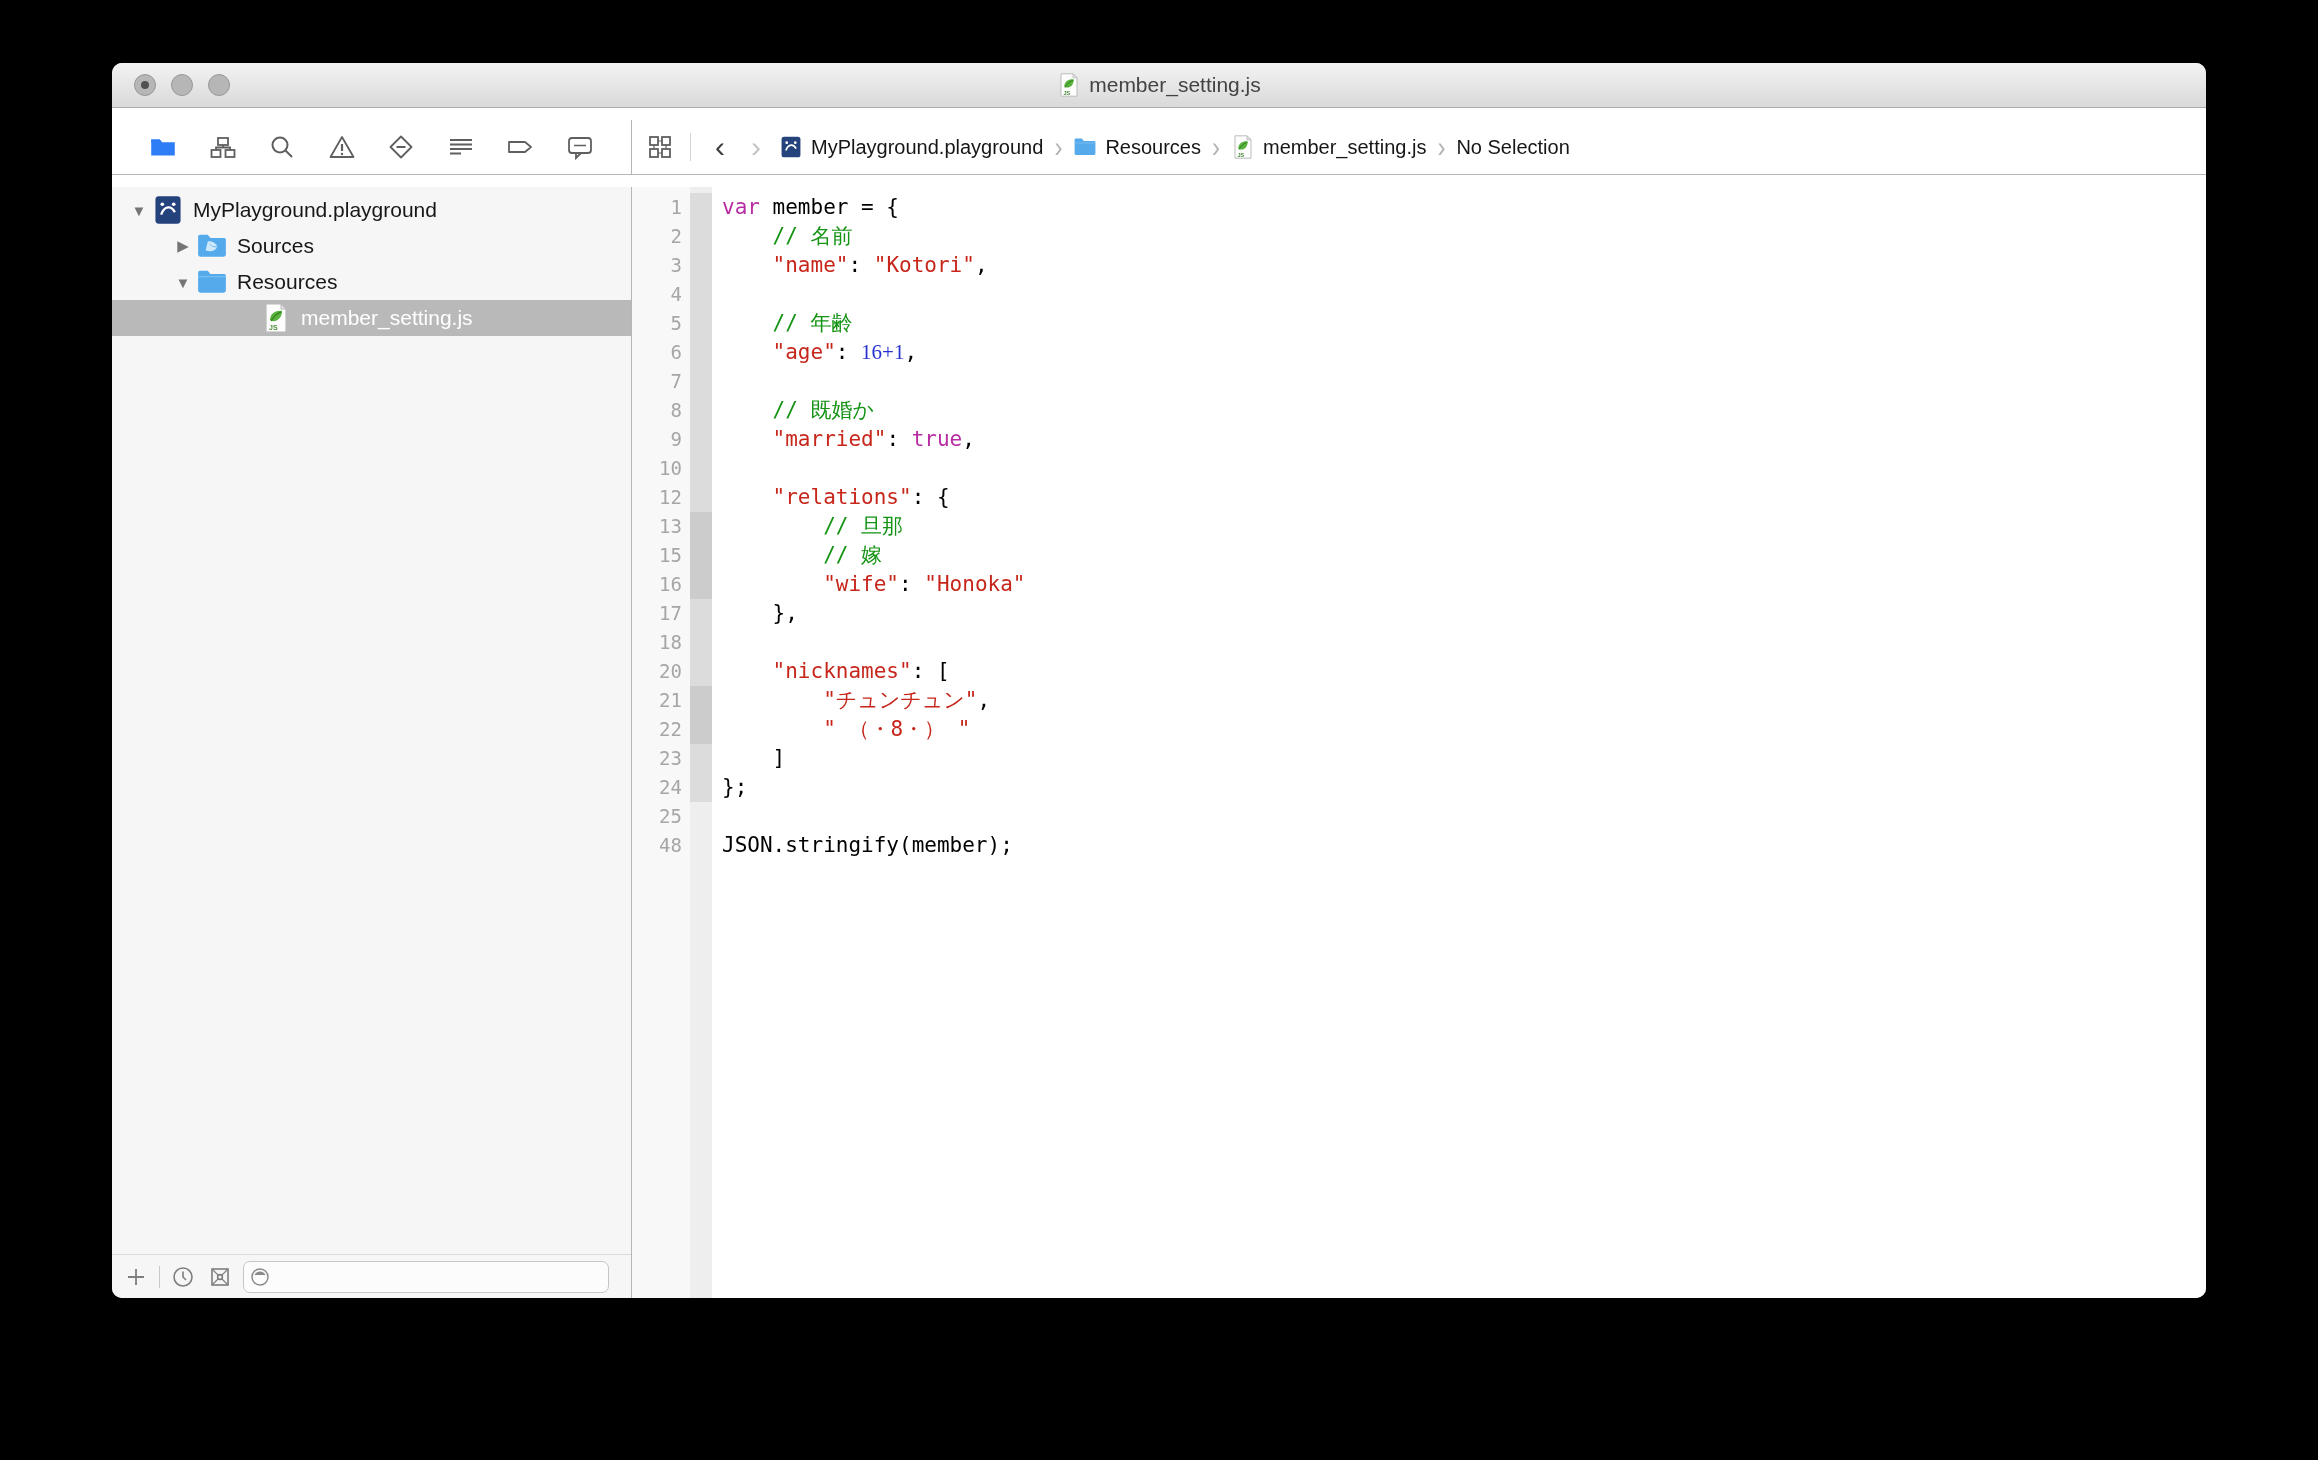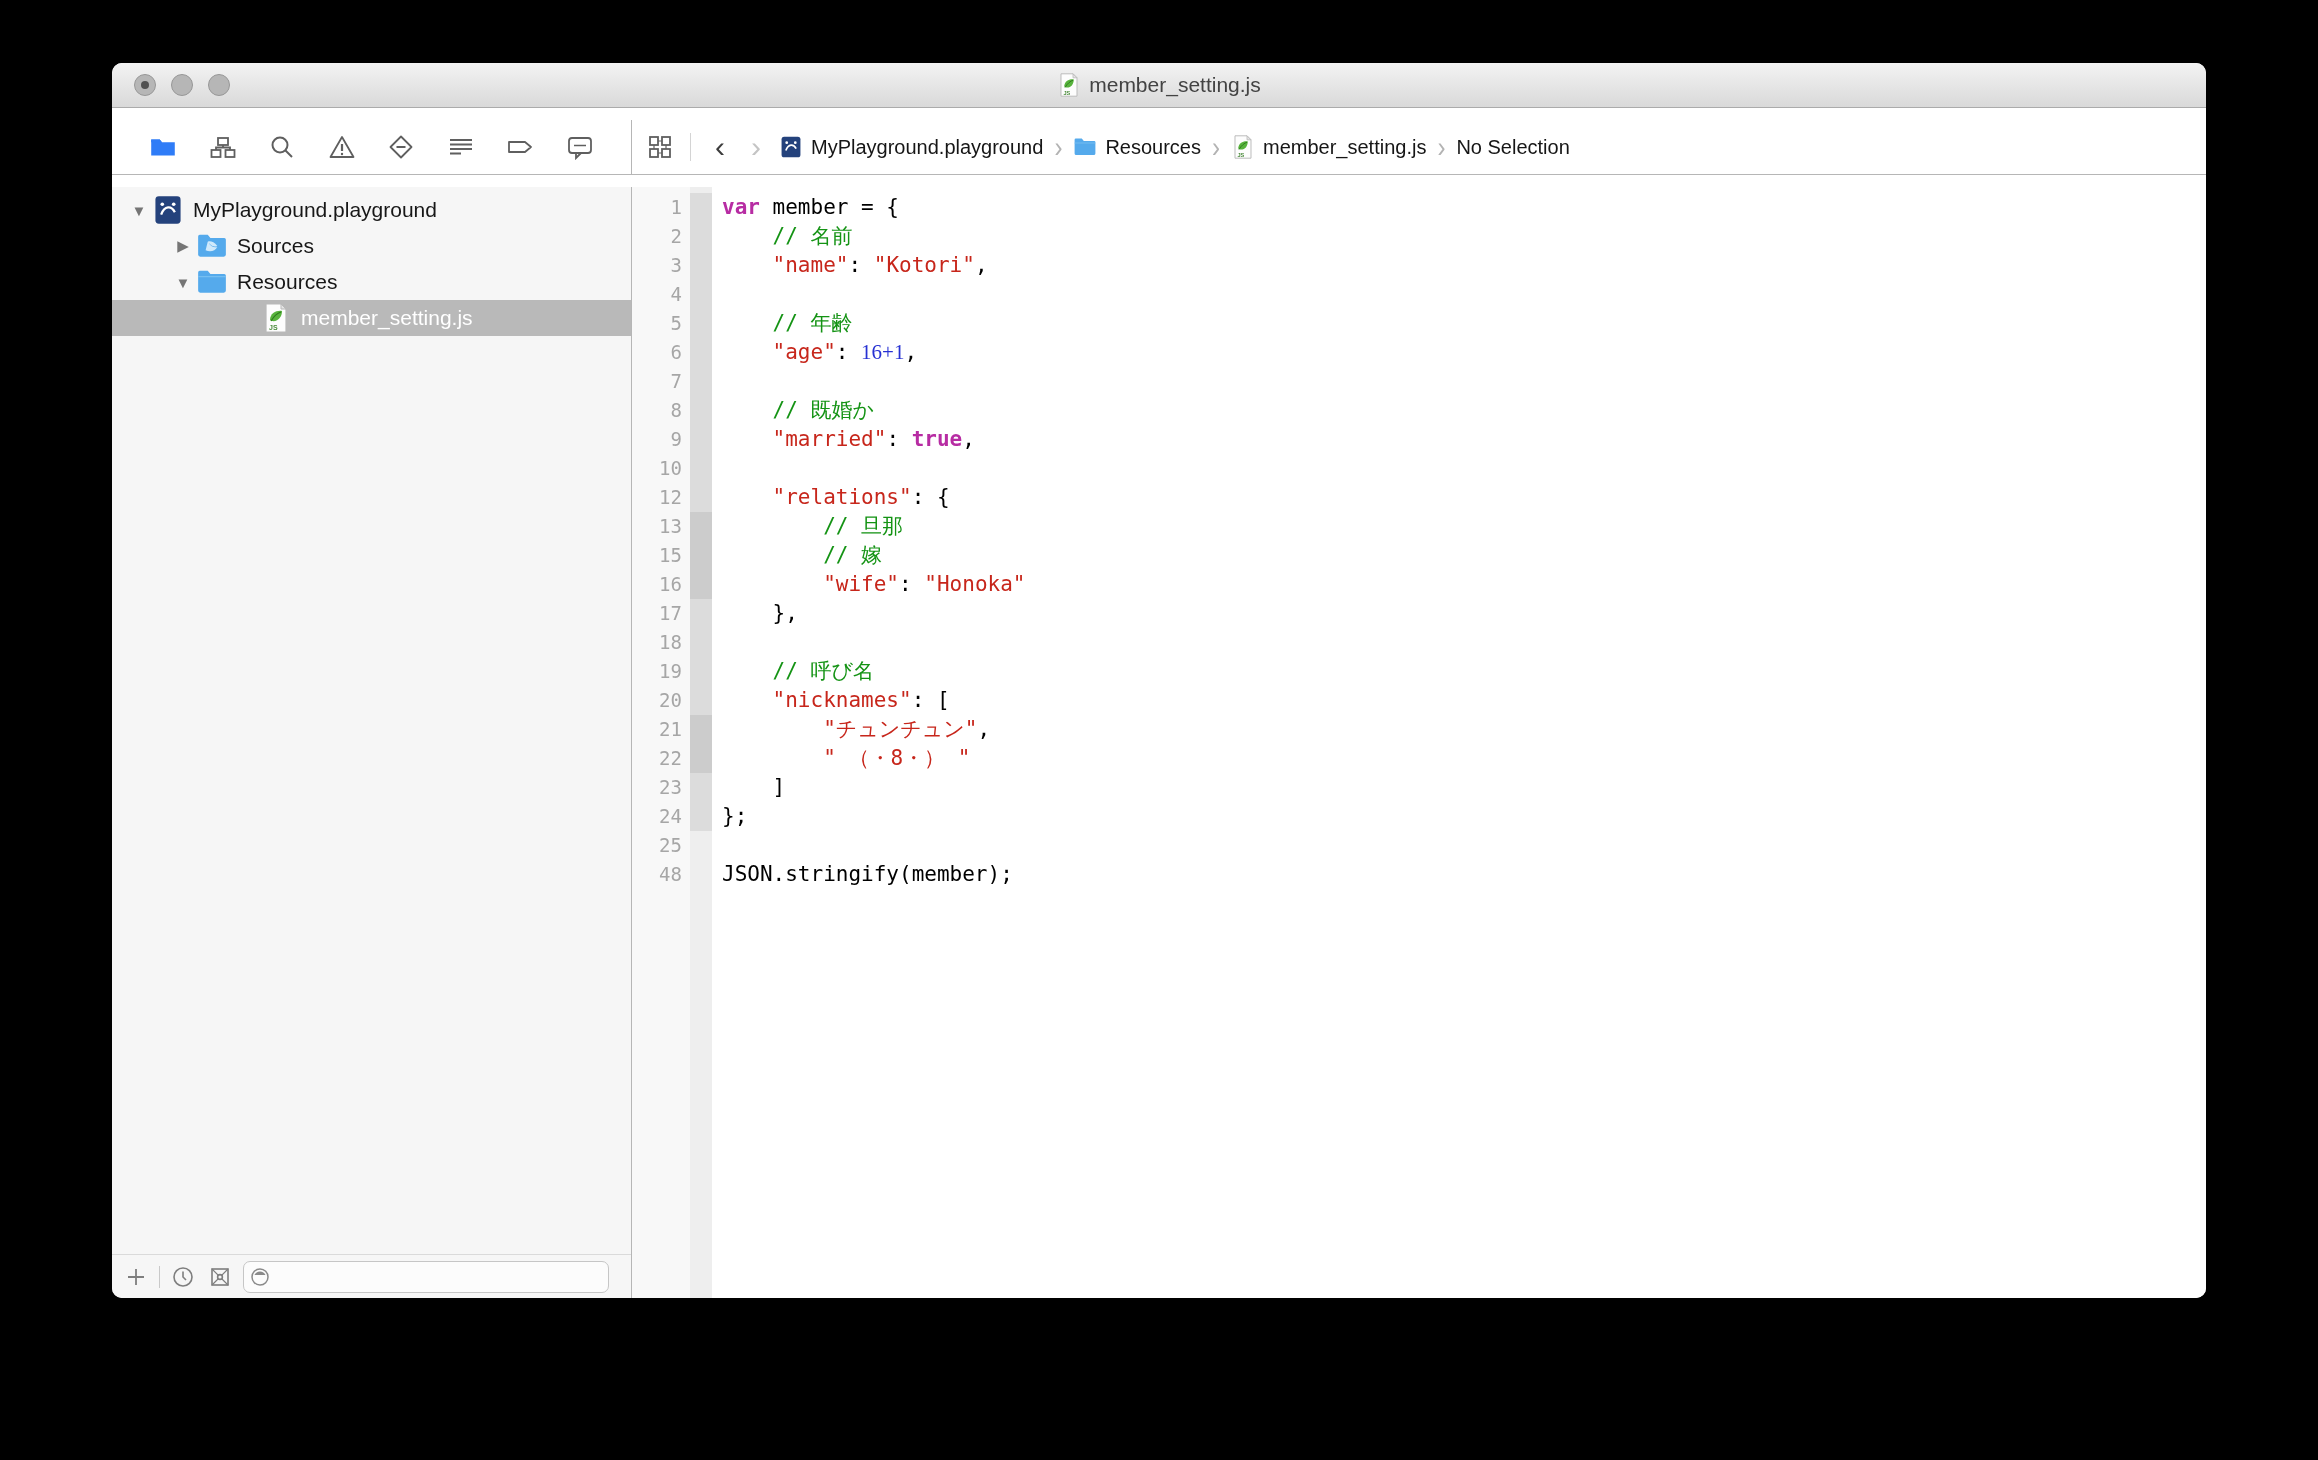--- a/index.html
+++ b/index.html
@@ -80,21 +80,21 @@
     width:58px;flex:0 0 58px;text-align:right;padding-right:8px;box-sizing:border-box;
     font-family:"DejaVu Sans Mono", monospace;font-size:19px;color:#a6a6a6;user-select:none;
   }
   .rib{width:22px;flex:0 0 22px;}
   .rib.lv1{background:#dcdcdc;}
   .rib.lv2{background:#cccccc;}
   .codeline{
     flex:1;white-space:pre;padding-left:10px;
     font-family:"DejaVu Sans Mono","DejaVu Sans",monospace;font-size:21px;color:#000;
   }
-  .seg-kw{color:var(--kw);font-weight:bold;}
+  .seg-kw{color:var(--kw);}
   .seg-str{color:var(--str);}
   .seg-num{color:var(--num);font-family:Liberation Serif, serif;}
   .seg-com{color:var(--com);}
   .seg-p{color:#000;}
   svg{display:block;}
 </style>
 </head>
 <body>
 
 <div id="window">
@@ -403,25 +403,20 @@
           <div class="ln">17</div>
           <div class="rib lv1"></div>
           <div class="codeline"><span class="seg-p">    },</span></div>
         </div>
         <div class="code-row">
           <div class="ln">18</div>
           <div class="rib lv1"></div>
           <div class="codeline"></div>
         </div>
         <div class="code-row">
-          <div class="ln">19</div>
-          <div class="rib lv1"></div>
-          <div class="codeline"><span class="seg-p">    </span><span class="seg-com">// 呼び名</span></div>
-        </div>
-        <div class="code-row">
           <div class="ln">20</div>
           <div class="rib lv1"></div>
           <div class="codeline"><span class="seg-p">    </span><span class="seg-str">"nicknames"</span><span class="seg-p">: [</span></div>
         </div>
         <div class="code-row">
           <div class="ln">21</div>
           <div class="rib lv2"></div>
           <div class="codeline"><span class="seg-p">        </span><span class="seg-str">"チュンチュン"</span><span class="seg-p">,</span></div>
         </div>
         <div class="code-row">

